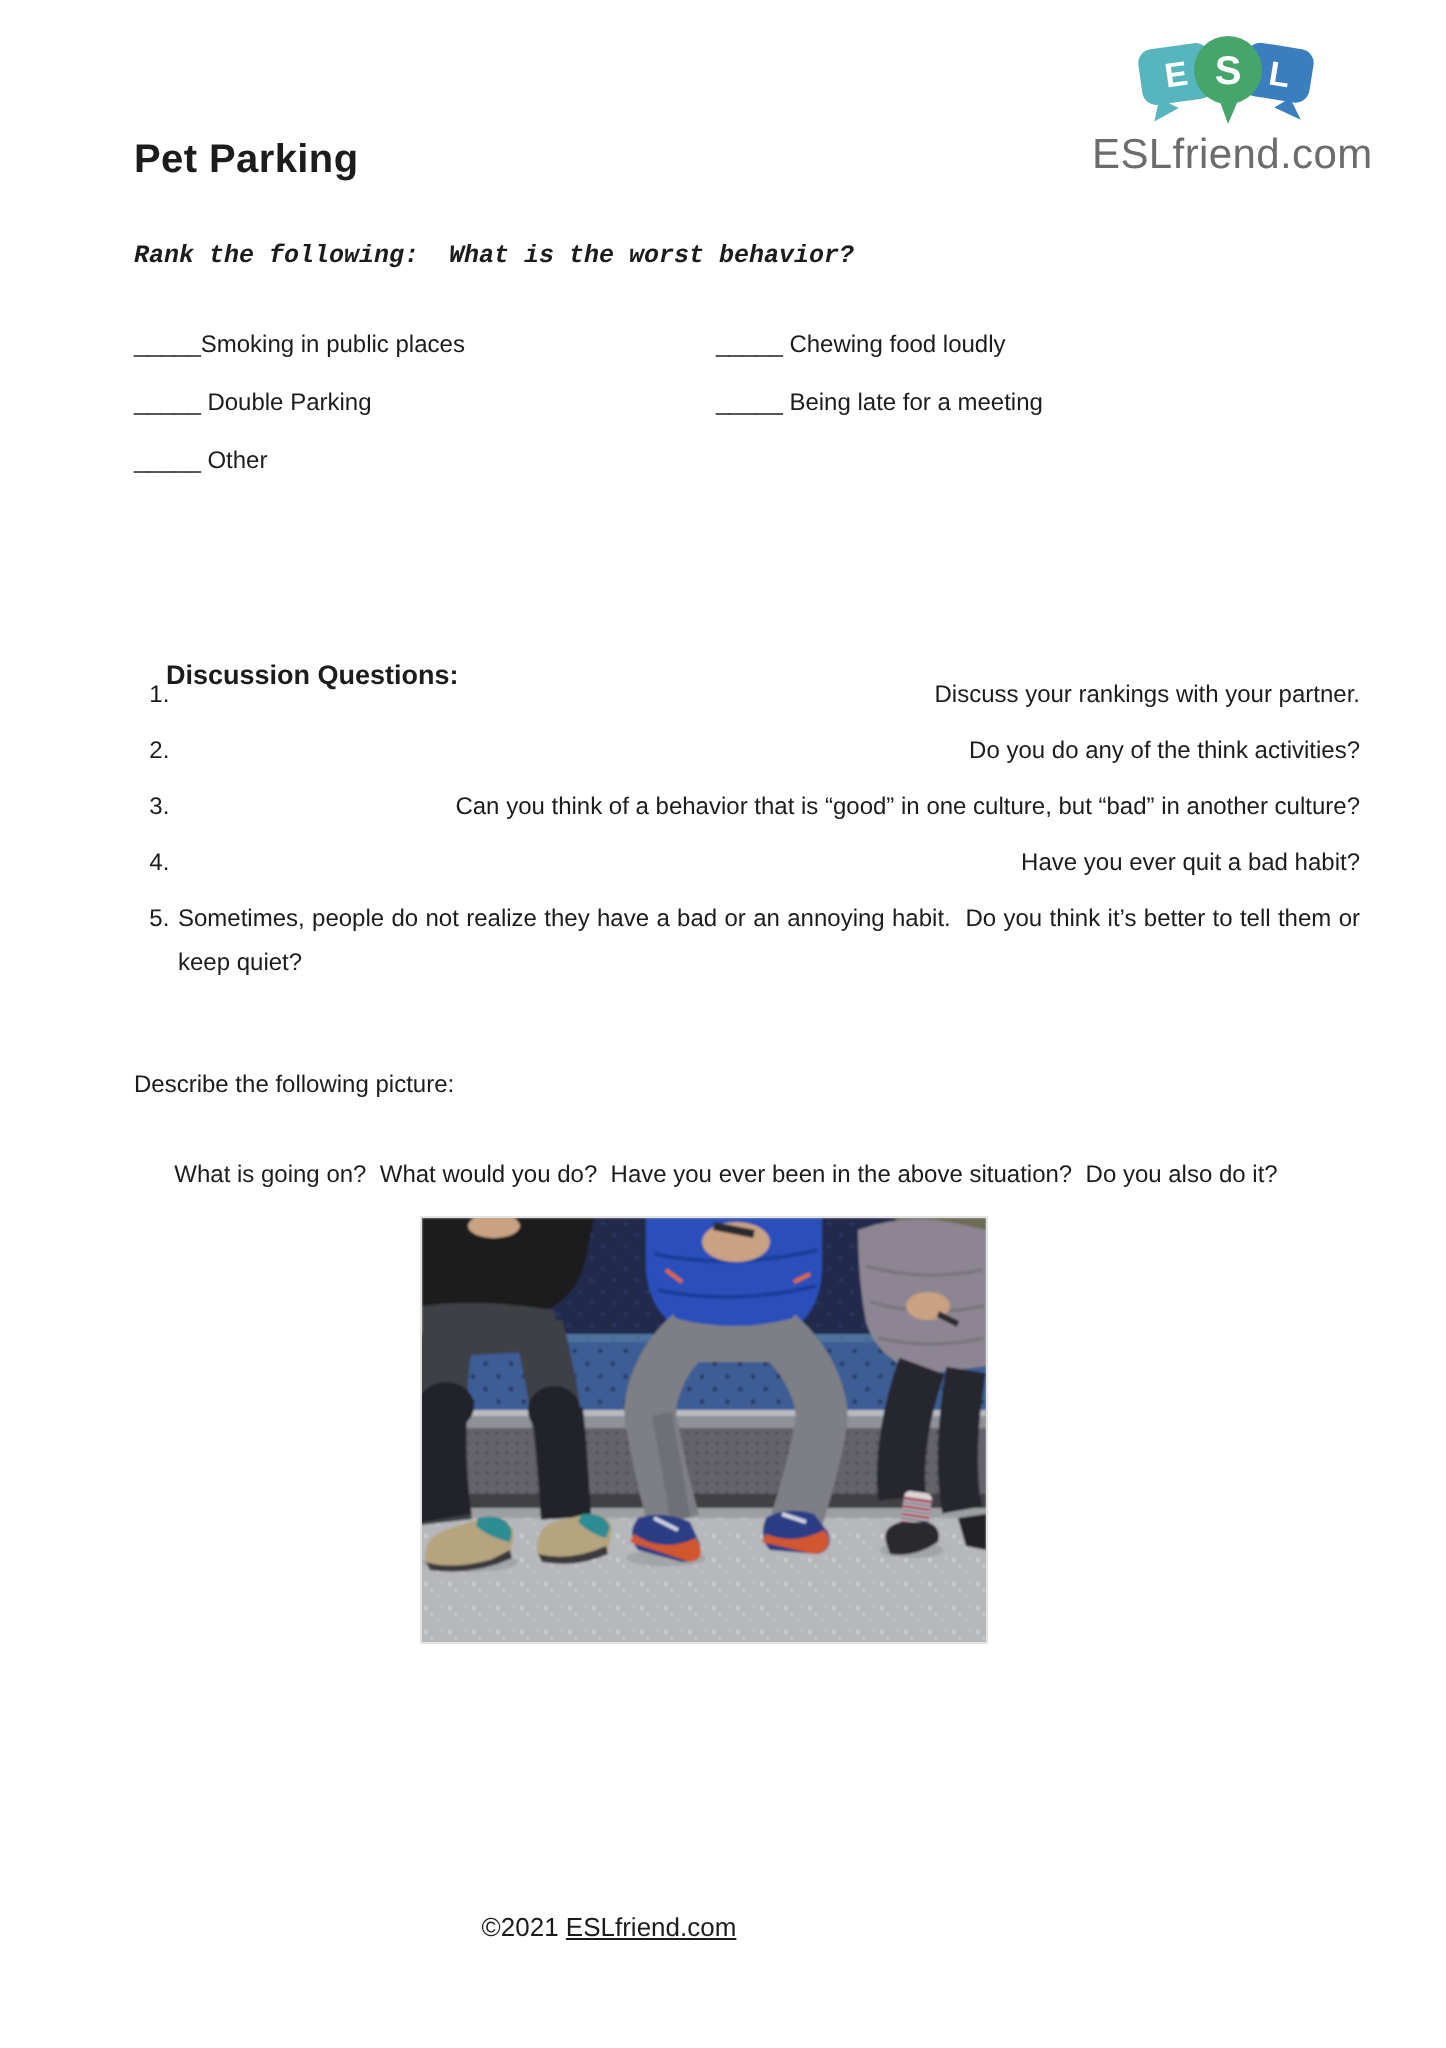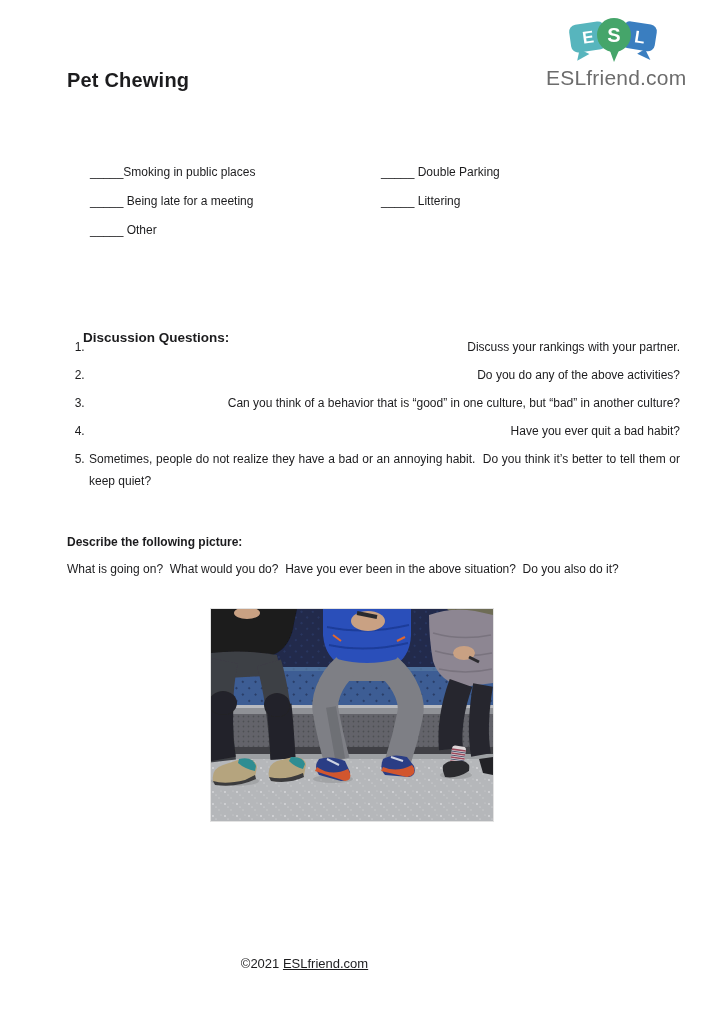--- a/index.html
+++ b/index.html
@@ -18,32 +18,32 @@
     position:absolute;top:121px;left:67px;margin:0;
     font-family:"Liberation Mono",monospace;font-style:italic;font-weight:bold;
     font-size:12.5px;white-space:pre-wrap;
   }
   
   .ranking{
     position:absolute;top:166px;left:67px;width:592px;
     display:grid;grid-template-columns:291px 1fr;row-gap:17px;
     font-size:12px;line-height:12px;
   }
-  .rank-item{white-space:pre-wrap;margin-left:23px;}
+  .rank-item{white-space:pre-wrap;}
   
   .dq-heading{position:absolute;top:314px;left:67px;margin:16px;font-size:13.5px;font-weight:bold;}
   .questions{
     position:absolute;top:336px;left:67px;width:592px;margin:0;padding:0 0 0 21px;
     font-size:12px;
   }
   .questions li{margin:0 0 6px 0;line-height:22px;padding-left:1px;white-space:pre-wrap;text-align:right;}
   .questions li.justified{text-align:justify;}
   
-  .describe-heading{position:absolute;top:535px;left:67px;margin:0;font-size:12px;font-weight:bold;}
-  .describe-prompt{position:absolute;top:562px;left:67px;width:592px;margin:0;font-size:12px;white-space:pre-wrap;}
+  .describe-heading{position:absolute;top:535px;left:67px;margin:0;font-size:12px;font-weight:normal;}
+  .describe-prompt{position:absolute;top:580px;left:67px;width:592px;margin:0;font-size:12px;white-space:pre-wrap;text-align:center;}
   
   .photo{position:absolute;top:609px;left:211px;width:282px;height:212px;background:#b5b7ba;outline:1px solid #e3e3e3;}
   .photo svg{display:block;width:282px;height:212px;}
   
   .footer{position:absolute;top:956px;left:0;width:609px;text-align:center;font-size:13px;}
   .footer .u{text-decoration:underline;color:#1c1c1e;}
 </style>
 </head>
 <body>
 
@@ -66,35 +66,36 @@
 
       <g fill="#45a56a">
         <circle cx="49" cy="20" r="17"></circle>
         <path d="M44,33 L49,47 L55,33 z"></path>
       </g>
       <text x="49" y="27" fill="#ffffff" font-size="20" font-weight="bold" text-anchor="middle" font-family="Liberation Sans, sans-serif">S</text>
     </svg>
     <div class="logo-text">ESLfriend.com</div>
   </div>
 
-  <h1 class="title">Pet Chewing</h1>
-
+  <h1 class="title">Pet Parking</h1>
+
+  <p class="subtitle">Rank the following:  What is the worst behavior?</p>
 
   <div class="ranking">
     <span class="rank-item">_____Smoking in public places</span>
+    <span class="rank-item">_____ Chewing food loudly</span>
     <span class="rank-item">_____ Double Parking</span>
     <span class="rank-item">_____ Being late for a meeting</span>
-    <span class="rank-item">_____ Littering</span>
     <span class="rank-item">_____ Other</span>
   </div>
 
   <h2 class="dq-heading">Discussion Questions:</h2>
   <ol class="questions">
     <li>Discuss your rankings with your partner.</li>
-    <li>Do you do any of the above activities?</li>
+    <li>Do you do any of the think activities?</li>
     <li>Can you think of a behavior that is “good” in one culture, but “bad” in another culture?</li>
     <li>Have you ever quit a bad habit?</li>
     <li class="justified">Sometimes, people do not realize they have a bad or an annoying habit.  Do you think it’s better to tell them or keep quiet?</li>
   </ol>
 
   <h3 class="describe-heading">Describe the following picture:</h3>
   <p class="describe-prompt">What is going on?  What would you do?  Have you ever been in the above situation?  Do you also do it?</p>
 
   <div class="photo" title="Three people on a subway bench; the man in the middle in a blue jacket spreads his legs wide while looking at his phone">
     <svg viewBox="0 0 282 212">

